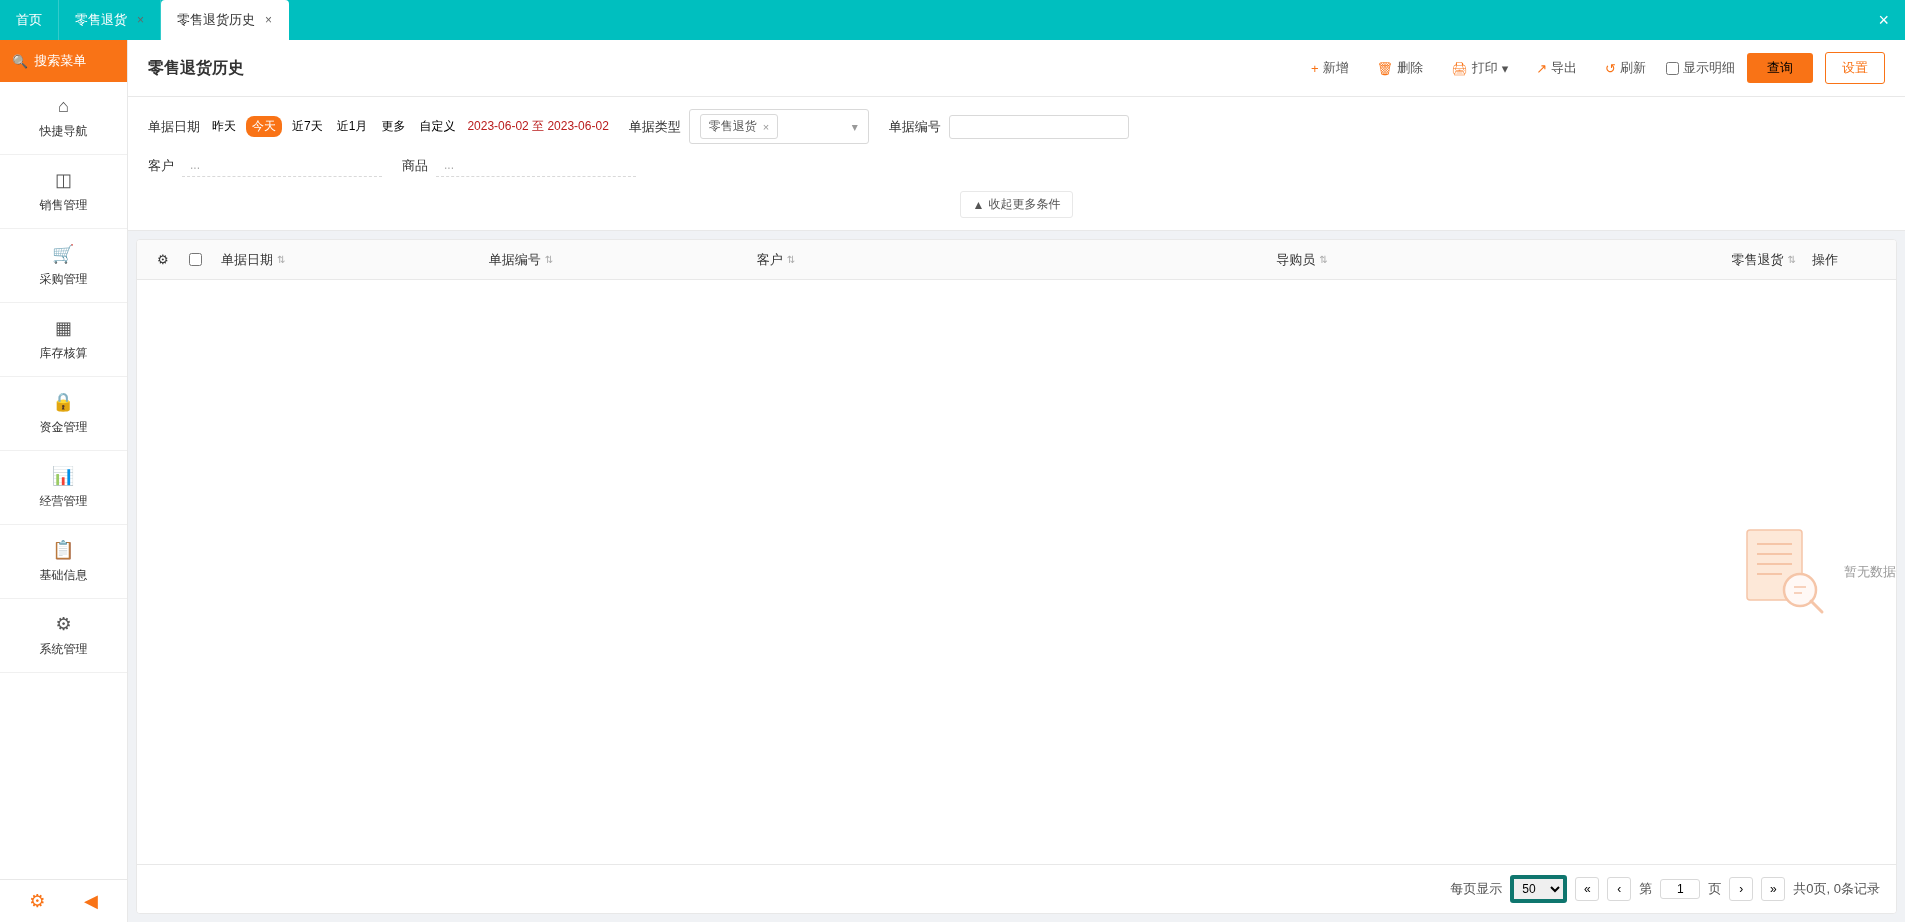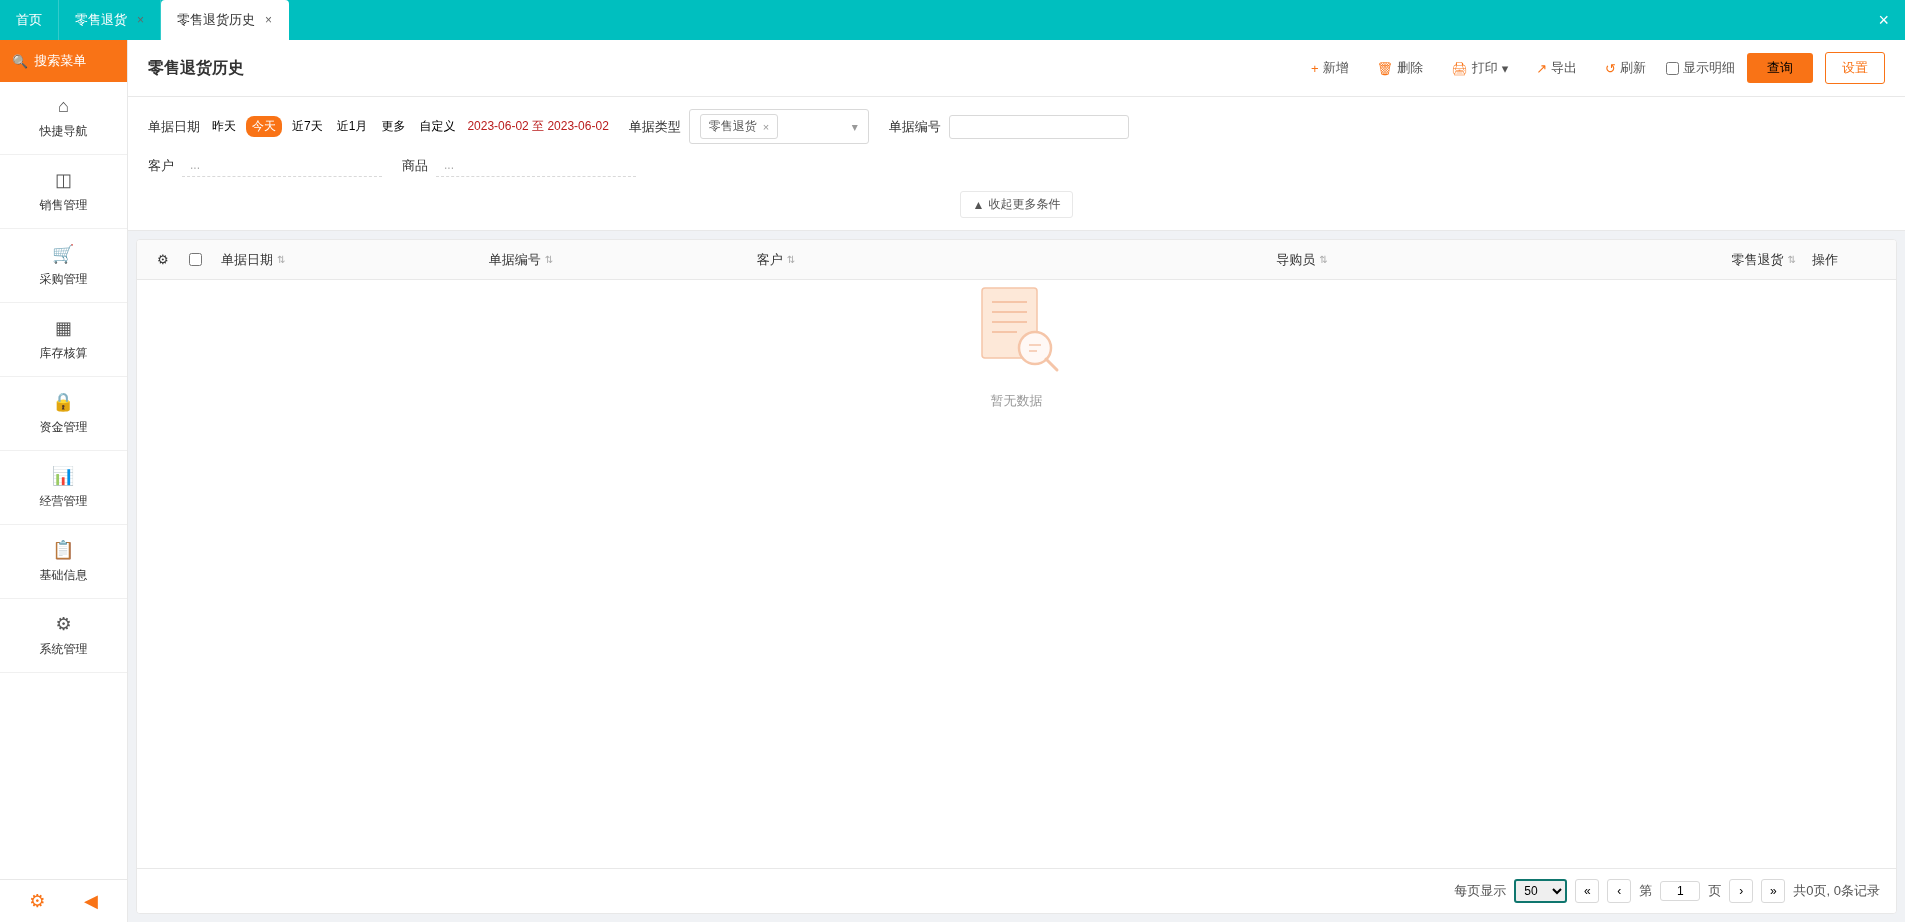--- a/index.html
+++ b/index.html
@@ -122,33 +122,33 @@
     .col-settings { width: 32px; }
     .col-check { width: 32px; }
     .col-date { flex: 1; min-width: 120px; }
     .col-bill { flex: 1; min-width: 140px; }
     .col-customer { flex: 2; min-width: 200px; }
     .col-guide { flex: 1; min-width: 120px; }
     .col-amount { flex: 1; min-width: 100px; justify-content: flex-end; }
     .col-action { width: 80px; justify-content: flex-start; }
 
     .empty-area {
-      flex: 1; display: flex; flex-direction: column; align-items: center; justify-content: flex-start;
+      flex: 1; display: flex; flex-direction: row; align-items: center; justify-content: flex-end;
       gap: 12px;
     }
     .empty-text { font-size: 13px; color: #999; }
 
     
     .pagination {
       display: flex; align-items: center; justify-content: flex-end; padding: 10px 16px;
       border-top: 1px solid #e8e8e8; font-size: 13px; color: #555; gap: 8px;
       background: #fff;
     }
     .page-select {
-      border: 2px solid #0f766e; border-radius: 3px; padding: 2px 4px; font-size: 12px;
+      border: 4px solid #0f766e; border-radius: 3px; padding: 2px 4px; font-size: 12px;
       outline: none;
     }
     .page-nav {
       width: 24px; height: 24px; display: flex; align-items: center; justify-content: center;
       border: 1px solid #d9d9d9; border-radius: 3px; cursor: pointer; font-size: 12px;
       background: #fff;
     }
     .page-input {
       width: 40px; border: 1px solid #d9d9d9; border-radius: 3px; padding: 2px 4px;
       text-align: center; font-size: 12px; outline: none;

